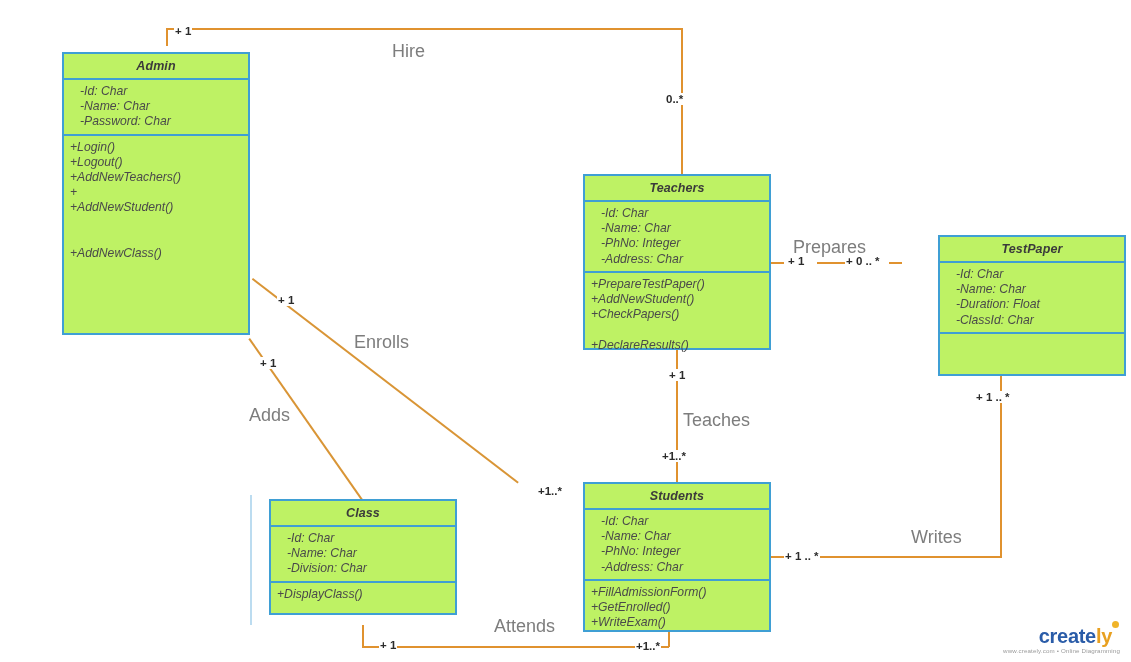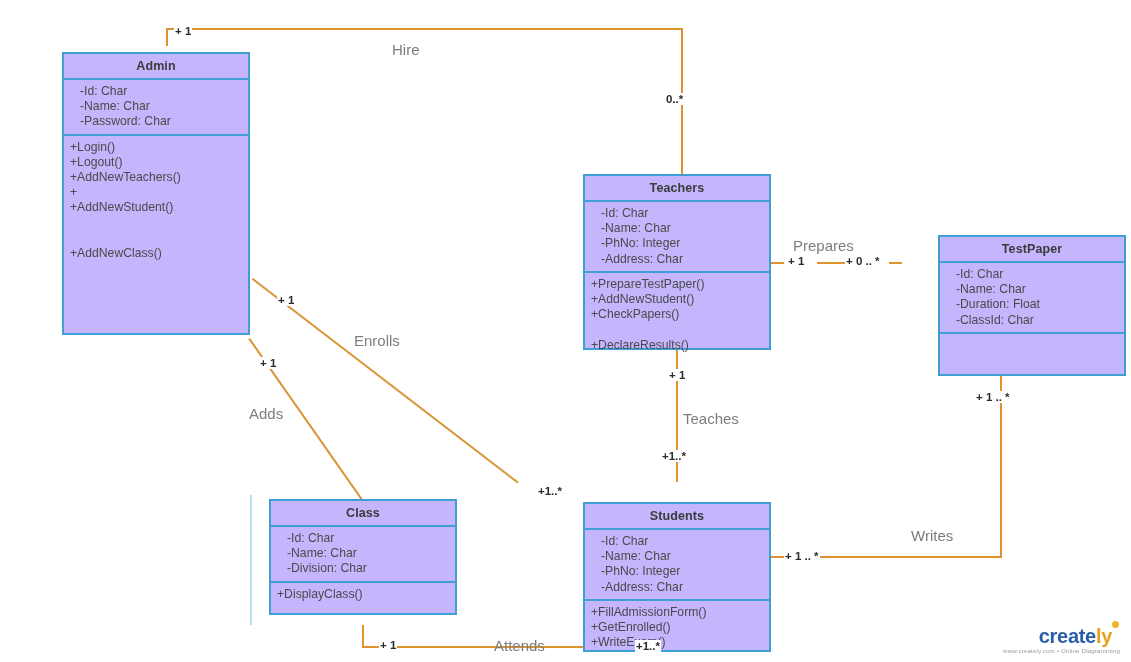--- a/index.html
+++ b/index.html
@@ -17,22 +17,23 @@
     width: 1131px;
     height: 662px;
     background: #ffffff;
     overflow: hidden;
   }
   
   .uml-class {
     position: absolute;
     box-sizing: border-box;
     border: 2px solid #3f9fd4;
-    background: #c4b5fd;
+    background: #bef264;
     z-index: 5;
+    font-style: italic;
   }
   .uml-title {
     box-sizing: border-box;
     text-align: center;
     font-size: 12.5px;
     font-weight: bold;
     color: #3b3b3b;
     padding: 5px 4px 5px 4px;
     border-bottom: 2px solid #3f9fd4;
     line-height: 14px;
@@ -81,21 +82,21 @@
     font-size: 11.5px;
     font-weight: bold;
     color: #2b2b2b;
     white-space: nowrap;
     z-index: 6;
     background: #ffffff;
     padding: 0 1px;
   }
   .assoc {
     position: absolute;
-    font-size: 15px;
+    font-size: 18px;
     color: #7d7d7d;
     white-space: nowrap;
     z-index: 6;
   }
   
   .stray-line {
     position: absolute;
     width: 0;
     border-left: 2px solid #bcdcf0;
     z-index: 1;
@@ -208,21 +209,21 @@
     <div class="uml-title">TestPaper</div>
     <div class="uml-compartment attrs">
       <div class="uml-row">-Id: Char</div>
       <div class="uml-row">-Name: Char</div>
       <div class="uml-row">-Duration: Float</div>
       <div class="uml-row">-ClassId: Char</div>
     </div>
     <div class="uml-compartment methods" style="height:42px;"></div>
   </div>
 
-  <div class="uml-class" style="left:583px; top:482px; width:188px; height:150px;margin-top:20px;">
+  <div class="uml-class" style="left:583px; top:482px; width:188px; height:150px;">
     <div class="uml-title">Students</div>
     <div class="uml-compartment attrs">
       <div class="uml-row">-Id: Char</div>
       <div class="uml-row">-Name: Char</div>
       <div class="uml-row">-PhNo: Integer</div>
       <div class="uml-row">-Address: Char</div>
     </div>
     <div class="uml-compartment methods">
       <div class="uml-row">+FillAdmissionForm()</div>
       <div class="uml-row">+GetEnrolled()</div>
@@ -261,21 +262,21 @@
 
   <div class="mult" style="left:379px; top:639px;">+ 1</div>
   <div class="mult" style="left:635px; top:640px;">+1..*</div>
 
   <div class="assoc" style="left:392px; top:41px;">Hire</div>
   <div class="assoc" style="left:354px; top:332px;">Enrolls</div>
   <div class="assoc" style="left:249px; top:405px;">Adds</div>
   <div class="assoc" style="left:793px; top:237px;">Prepares</div>
   <div class="assoc" style="left:683px; top:410px;">Teaches</div>
   <div class="assoc" style="left:911px; top:527px;">Writes</div>
-  <div class="assoc" style="left:494px; top:616px;margin-top:21px;">Attends</div>
+  <div class="assoc" style="left:494px; top:616px;">Attends</div>
 
   <div id="logo" style="left:975px; top:626px; width:145px;">
     <div class="logo-word">
       <span>create</span><span class="y">ly</span><span class="logo-bulb"></span>
     </div>
     <div class="logo-tag">www.creately.com • Online Diagramming</div>
   </div>
 
 </div>
 

